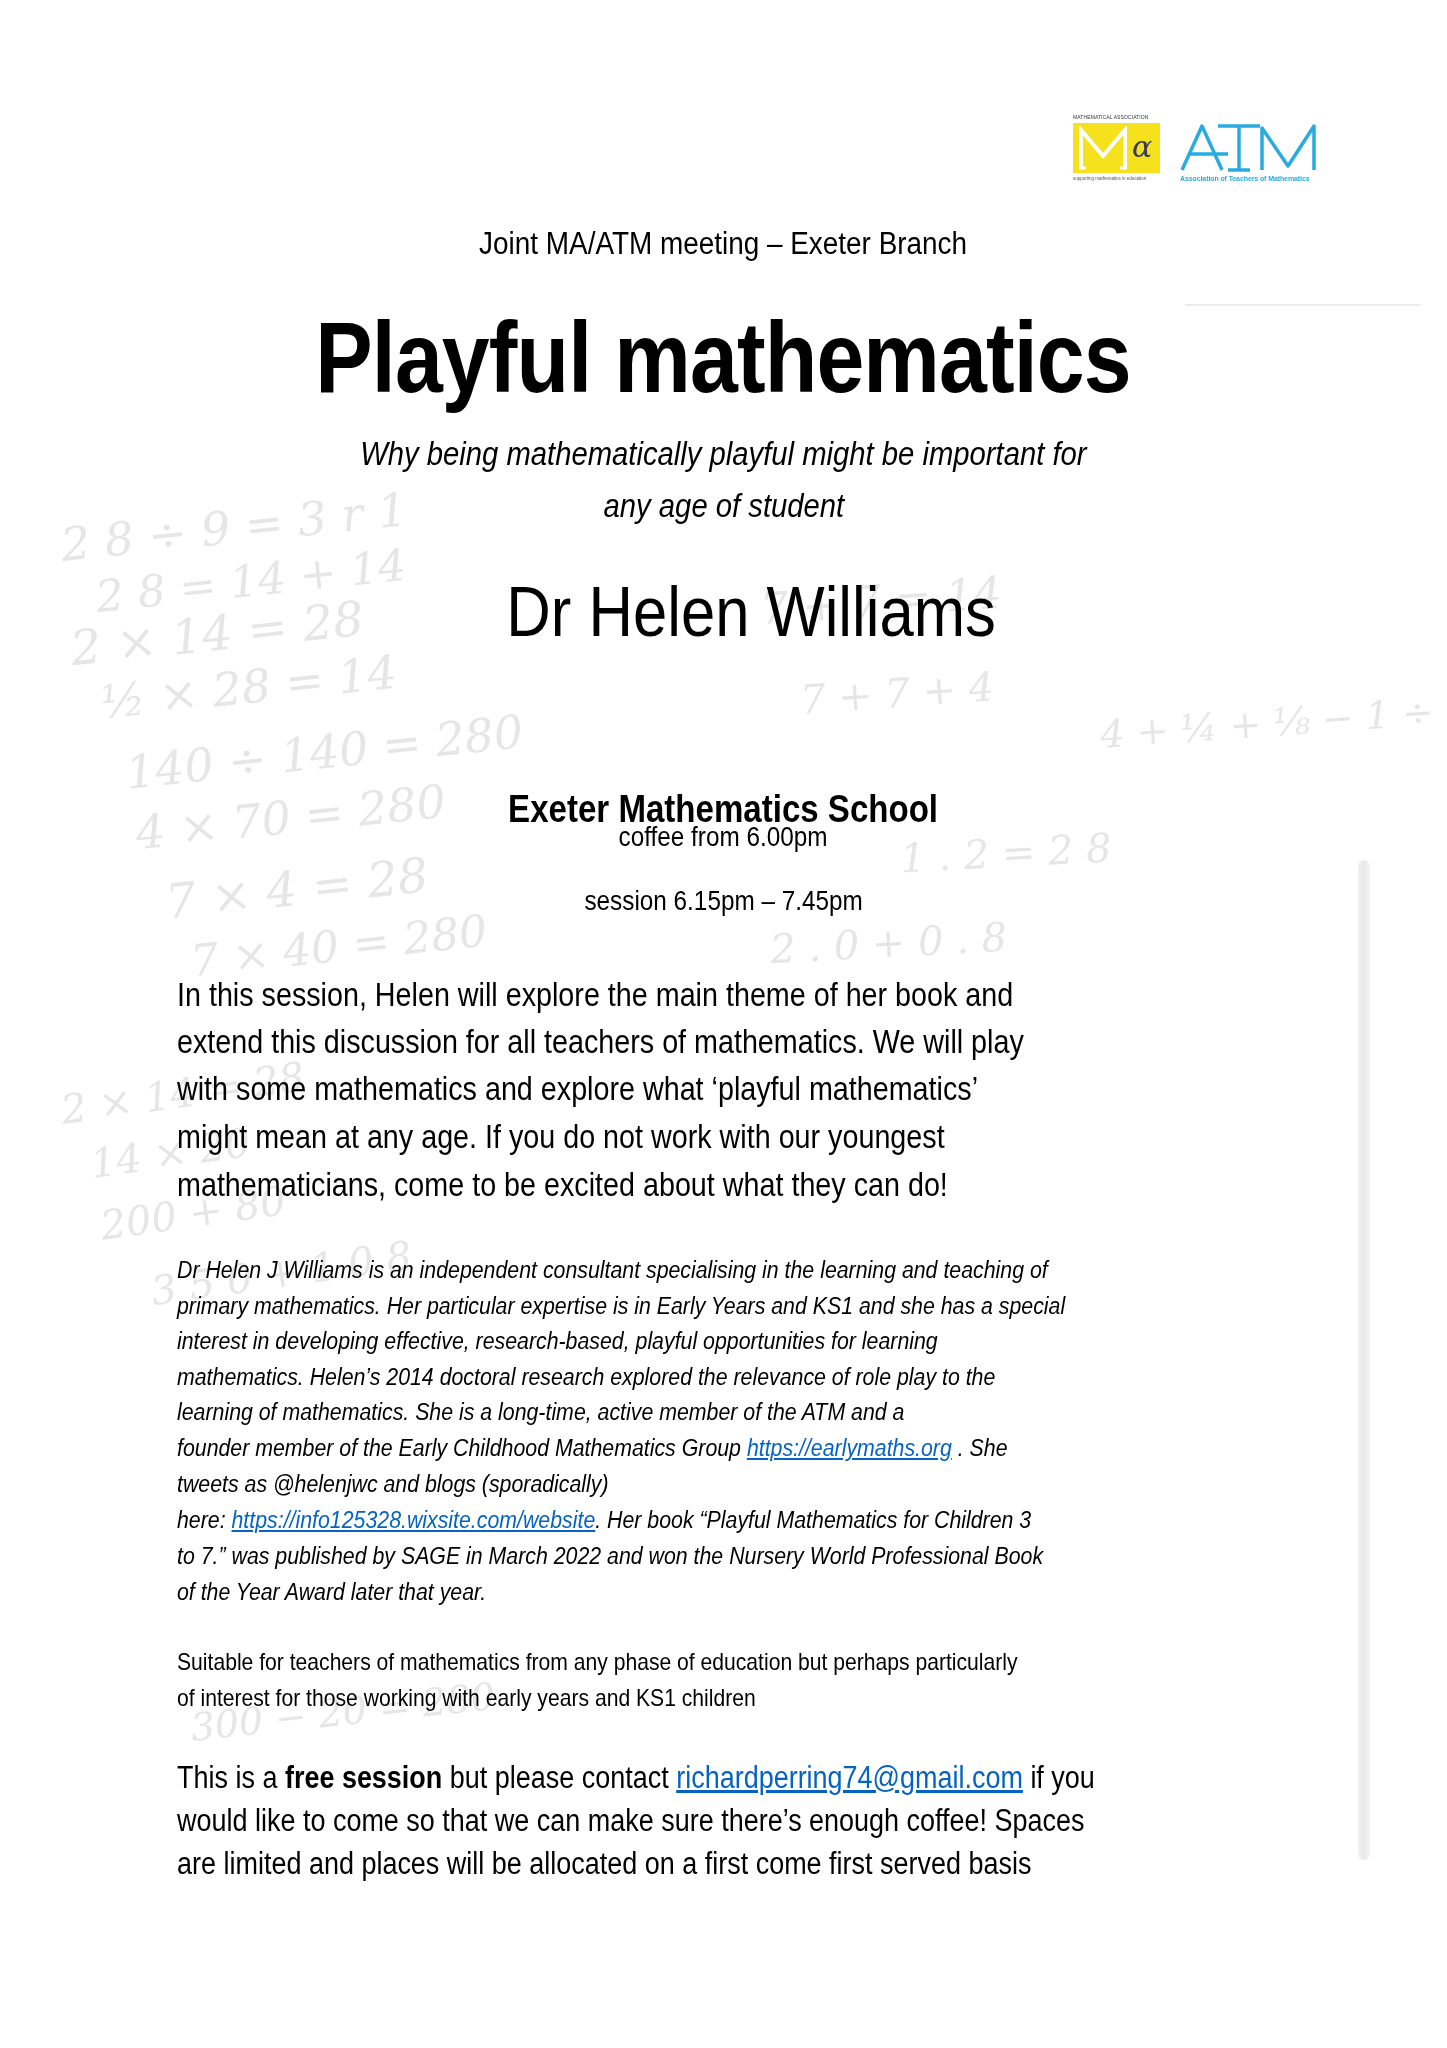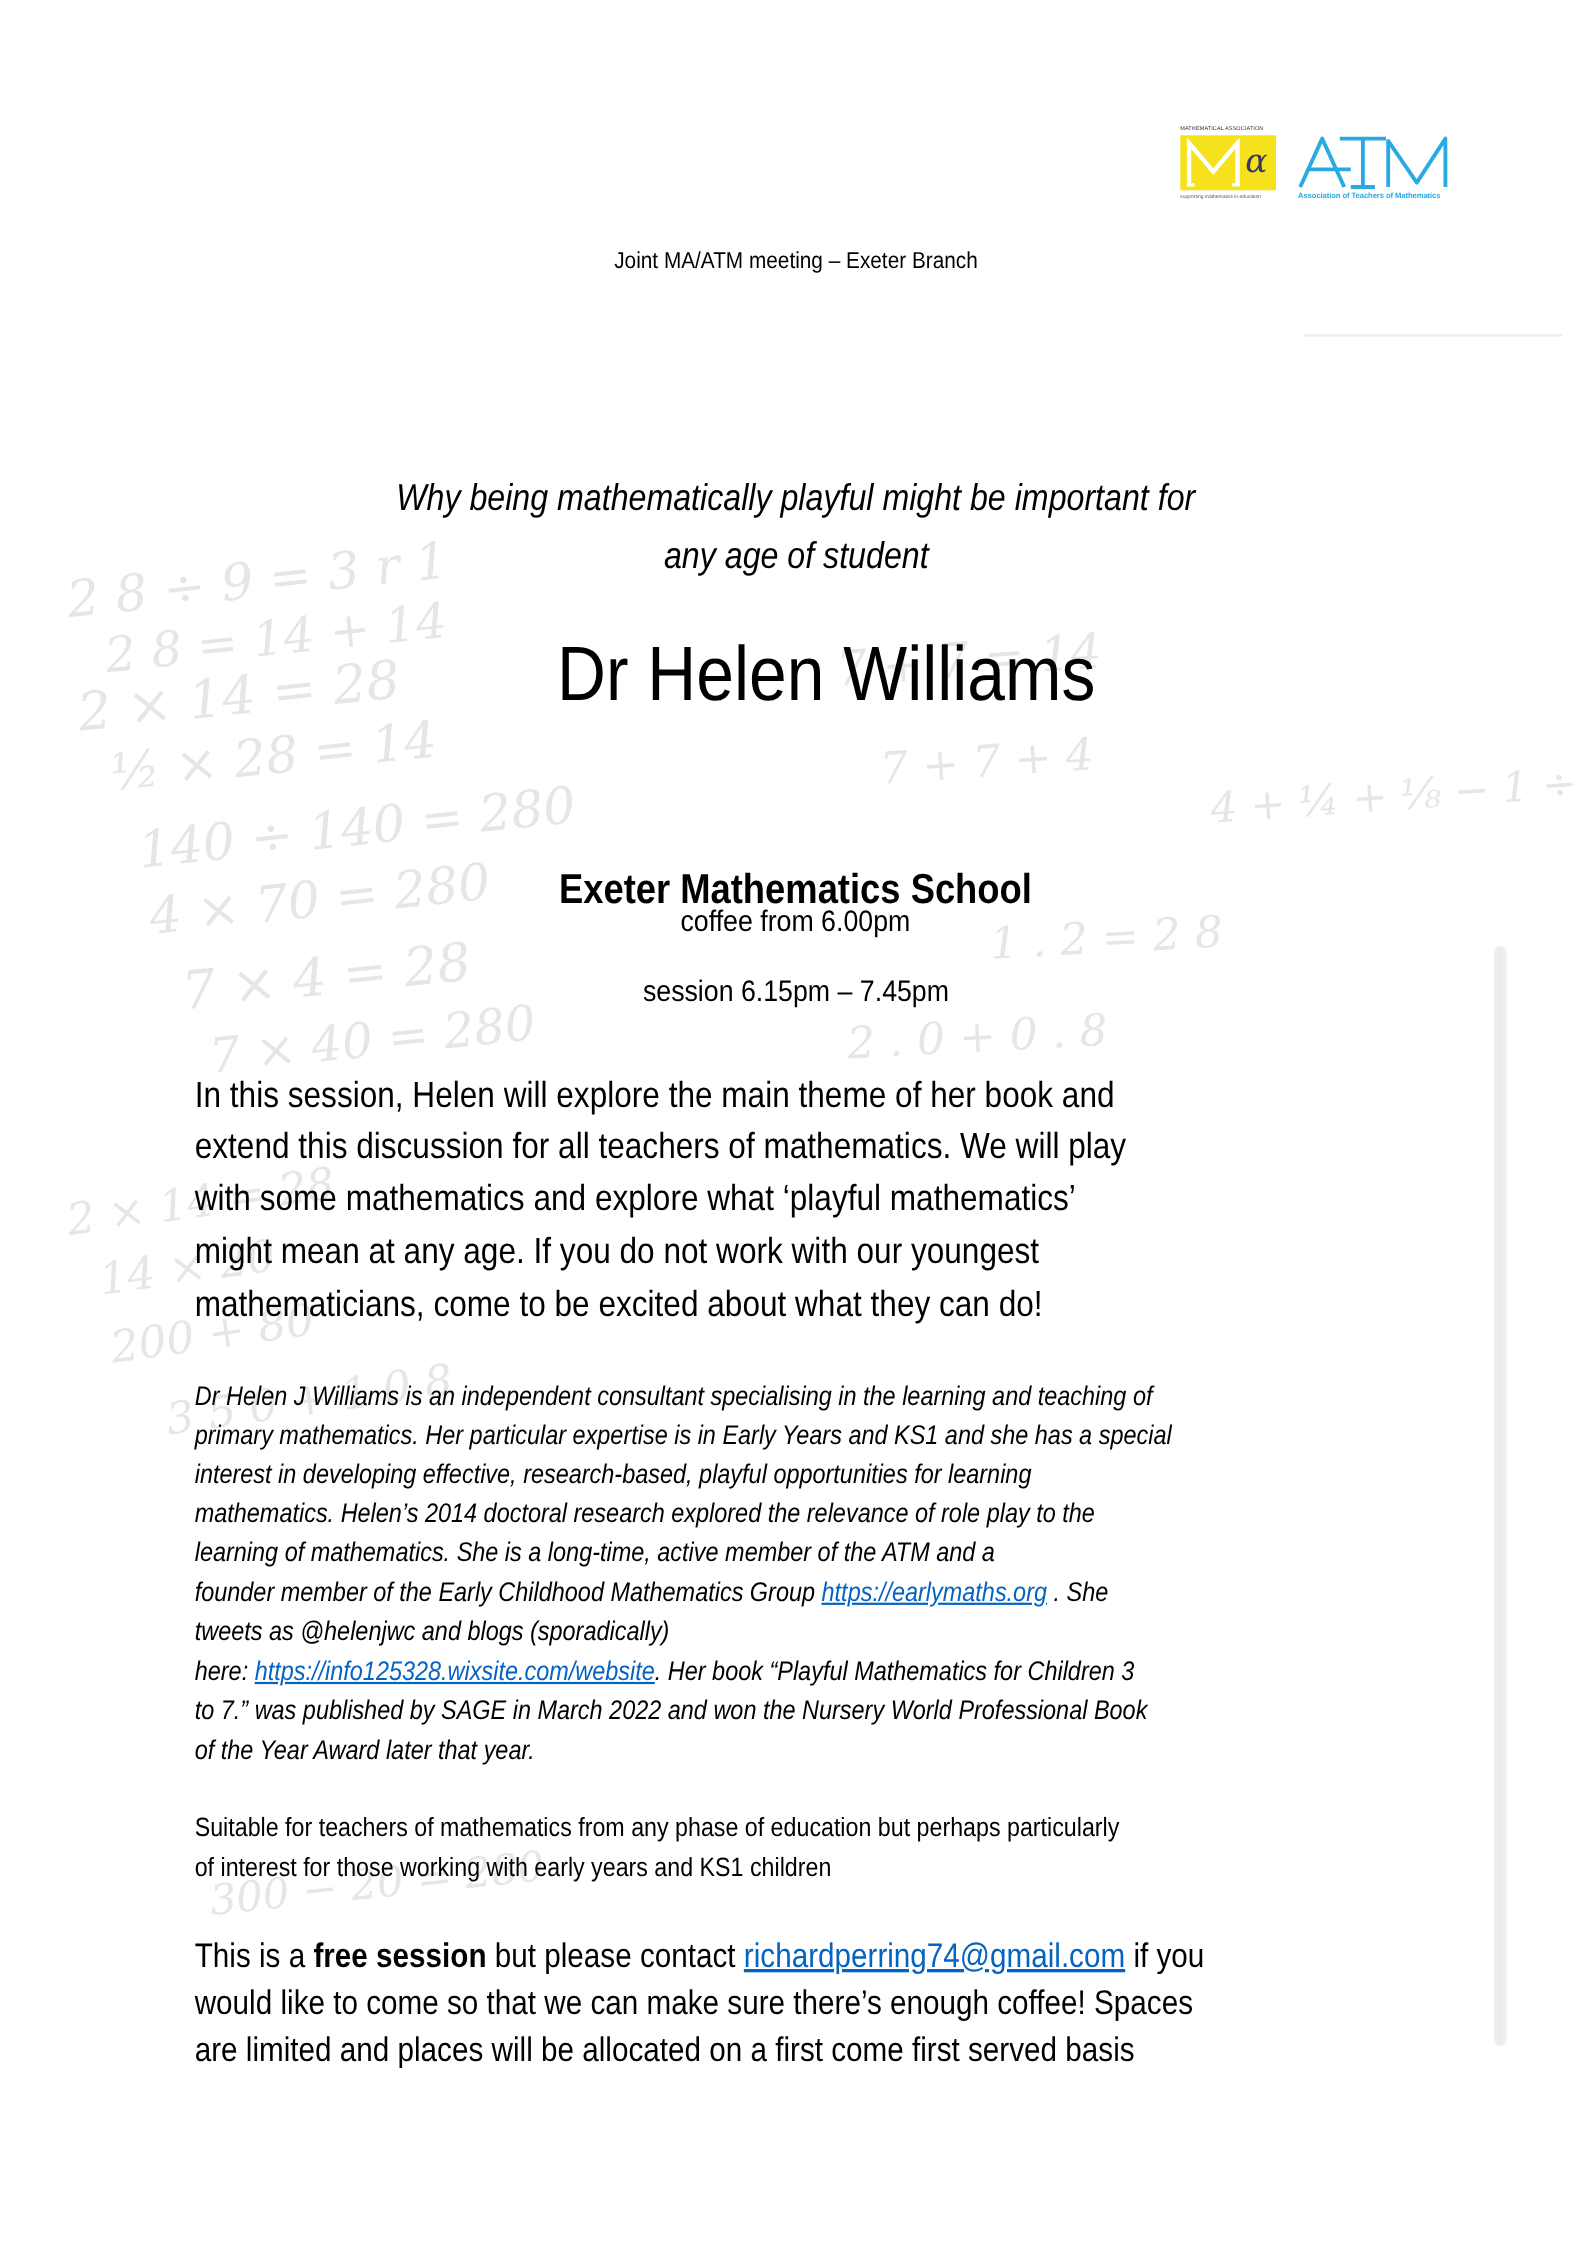--- a/index.html
+++ b/index.html
@@ -19,21 +19,21 @@
   .ma-alpha { position: absolute; left: 59px; top: 6px; font-family: "DejaVu Serif", serif; font-style: italic; font-size: 30px; color: #3a3a5a; }
   .ma-caption-bottom { position: absolute; left: 3px; top: 64px; font-size: 4.5px; color: #555; white-space: nowrap; }
   .atm-mark { position: absolute; left: 108px; top: 10px; width: 140px; height: 50px; }
   .atm-caption { position: absolute; left: 110px; top: 63px; font-size: 7px; font-weight: bold; color: #29abe2; white-space: nowrap; letter-spacing: -0.1px; }
 
   
   .c { position: absolute; left: 0; width: 1447px; text-align: center; white-space: nowrap; }
   .c > span.sx { display: inline-block; transform-origin: center center; }
   .l { position: absolute; left: 177px; white-space: nowrap; transform-origin: left center; }
 
-  .kicker { top: 226px; font-size: 21px; }
+  .kicker { top: 226px; font-size: 31px; }
   .kicker .sx { transform: scaleX(0.9); }
   .title { top: 300px; font-size: 100px; font-weight: bold; letter-spacing: -1px; }
   .title .sx { transform: scaleX(0.86); }
   .subtitle { font-size: 34px; font-style: italic; }
   .subtitle .sx { transform: scaleX(0.86); }
   .sub1 { top: 434px; }
   .sub2 { top: 486px; }
   .speaker { top: 572px; font-size: 70px; margin-left: 28px; }
   .speaker .sx { transform: scaleX(0.88); }
   .date { top: 715px; font-size: 49px; }
@@ -102,20 +102,21 @@
         <line x1="61" y1="4" x2="61" y2="48"></line>
         <line x1="50" y1="48" x2="72" y2="48"></line>
 
         <polyline points="84,48 84,6 110,44 136,4 136,48"></polyline>
       </g>
     </svg>
     <div class="atm-caption">Association of Teachers of Mathematics</div>
   </div>
 
   <div class="c kicker"><span class="sx">Joint MA/ATM meeting – Exeter Branch</span></div>
+  <div class="c title"><span class="sx">Playful mathematics</span></div>
   <div class="c subtitle sub2"><span class="sx">any age of student</span></div>
   <div class="c subtitle sub1"><span class="sx">Why being mathematically playful might be important for</span></div>
 
   <div class="c speaker"><span class="sx">Dr Helen Williams</span></div>
 
   <div class="c venue"><span class="sx">Exeter Mathematics School</span></div>
   <div class="c time time1"><span class="sx">coffee from 6.00pm</span></div>
   <div class="c time time2"><span class="sx">session 6.15pm – 7.45pm</span></div>
 
   <div>

